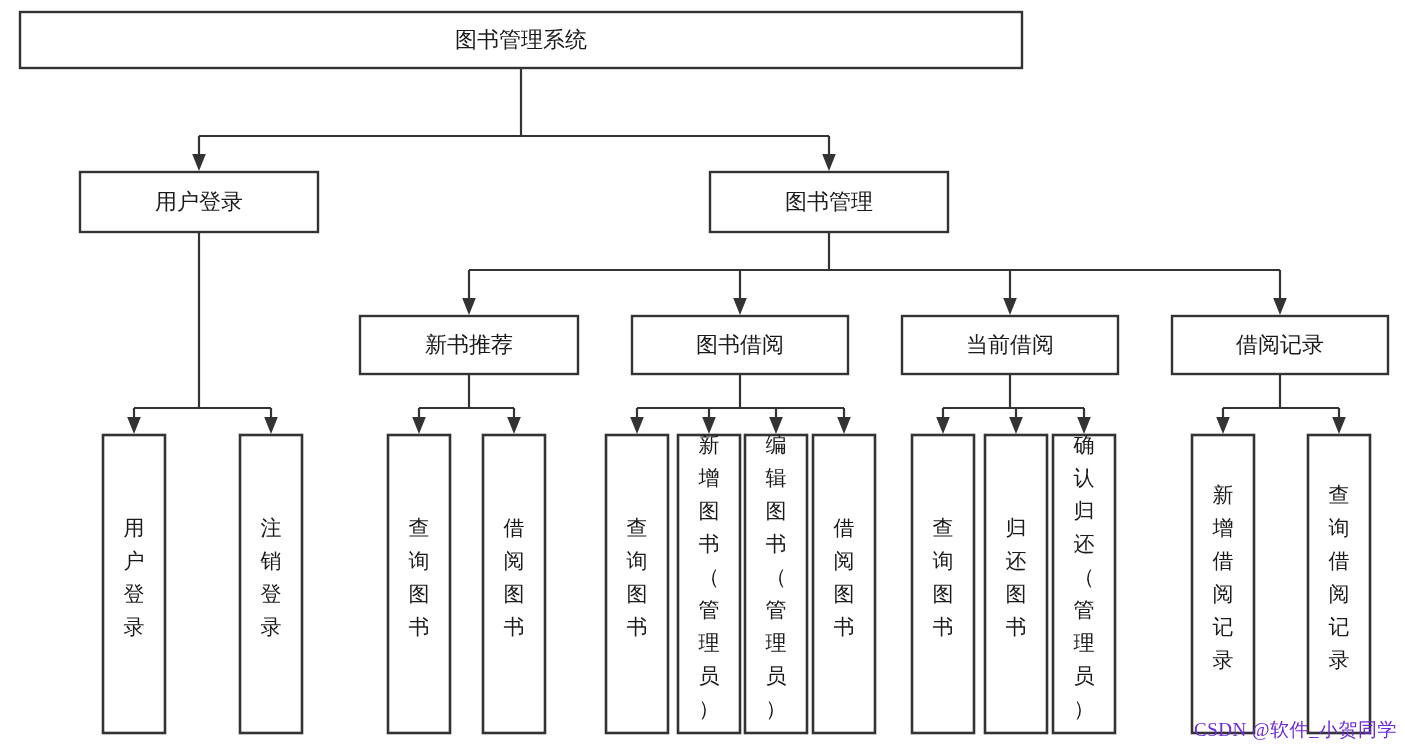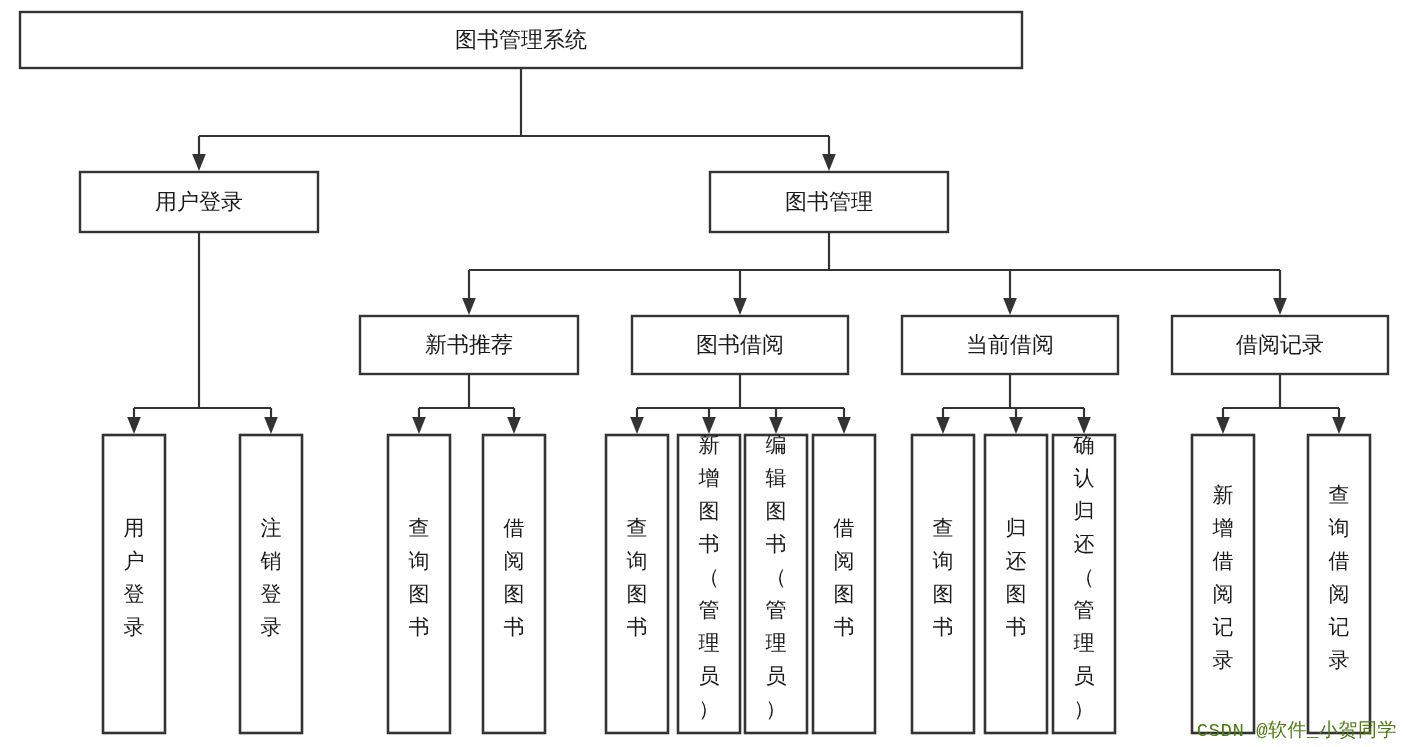--- a/index.html
+++ b/index.html
@@ -54,23 +54,23 @@
   .leaf-label {
     font-family: "Liberation Sans", "DejaVu Sans", sans-serif;
     font-size: 21px;
     fill: #1a1a1a;
     text-anchor: middle;
   }
   .watermark {
     position: absolute;
     right: 8px;
     bottom: 4px;
-    font-family: Liberation Mono, monospace;
+    font-family: Liberation Serif, serif;
     font-size: 19px;
-    color: #4d7c0f;
+    color: #6d28d9;
     white-space: nowrap;
     letter-spacing: 0.5px;
     pointer-events: none;
   }
 </style>
 </head>
 <body>
 
 <div id="diagram-root">
   <svg id="flow" viewBox="0 0 1405 747" xmlns="http://www.w3.org/2000/svg">

